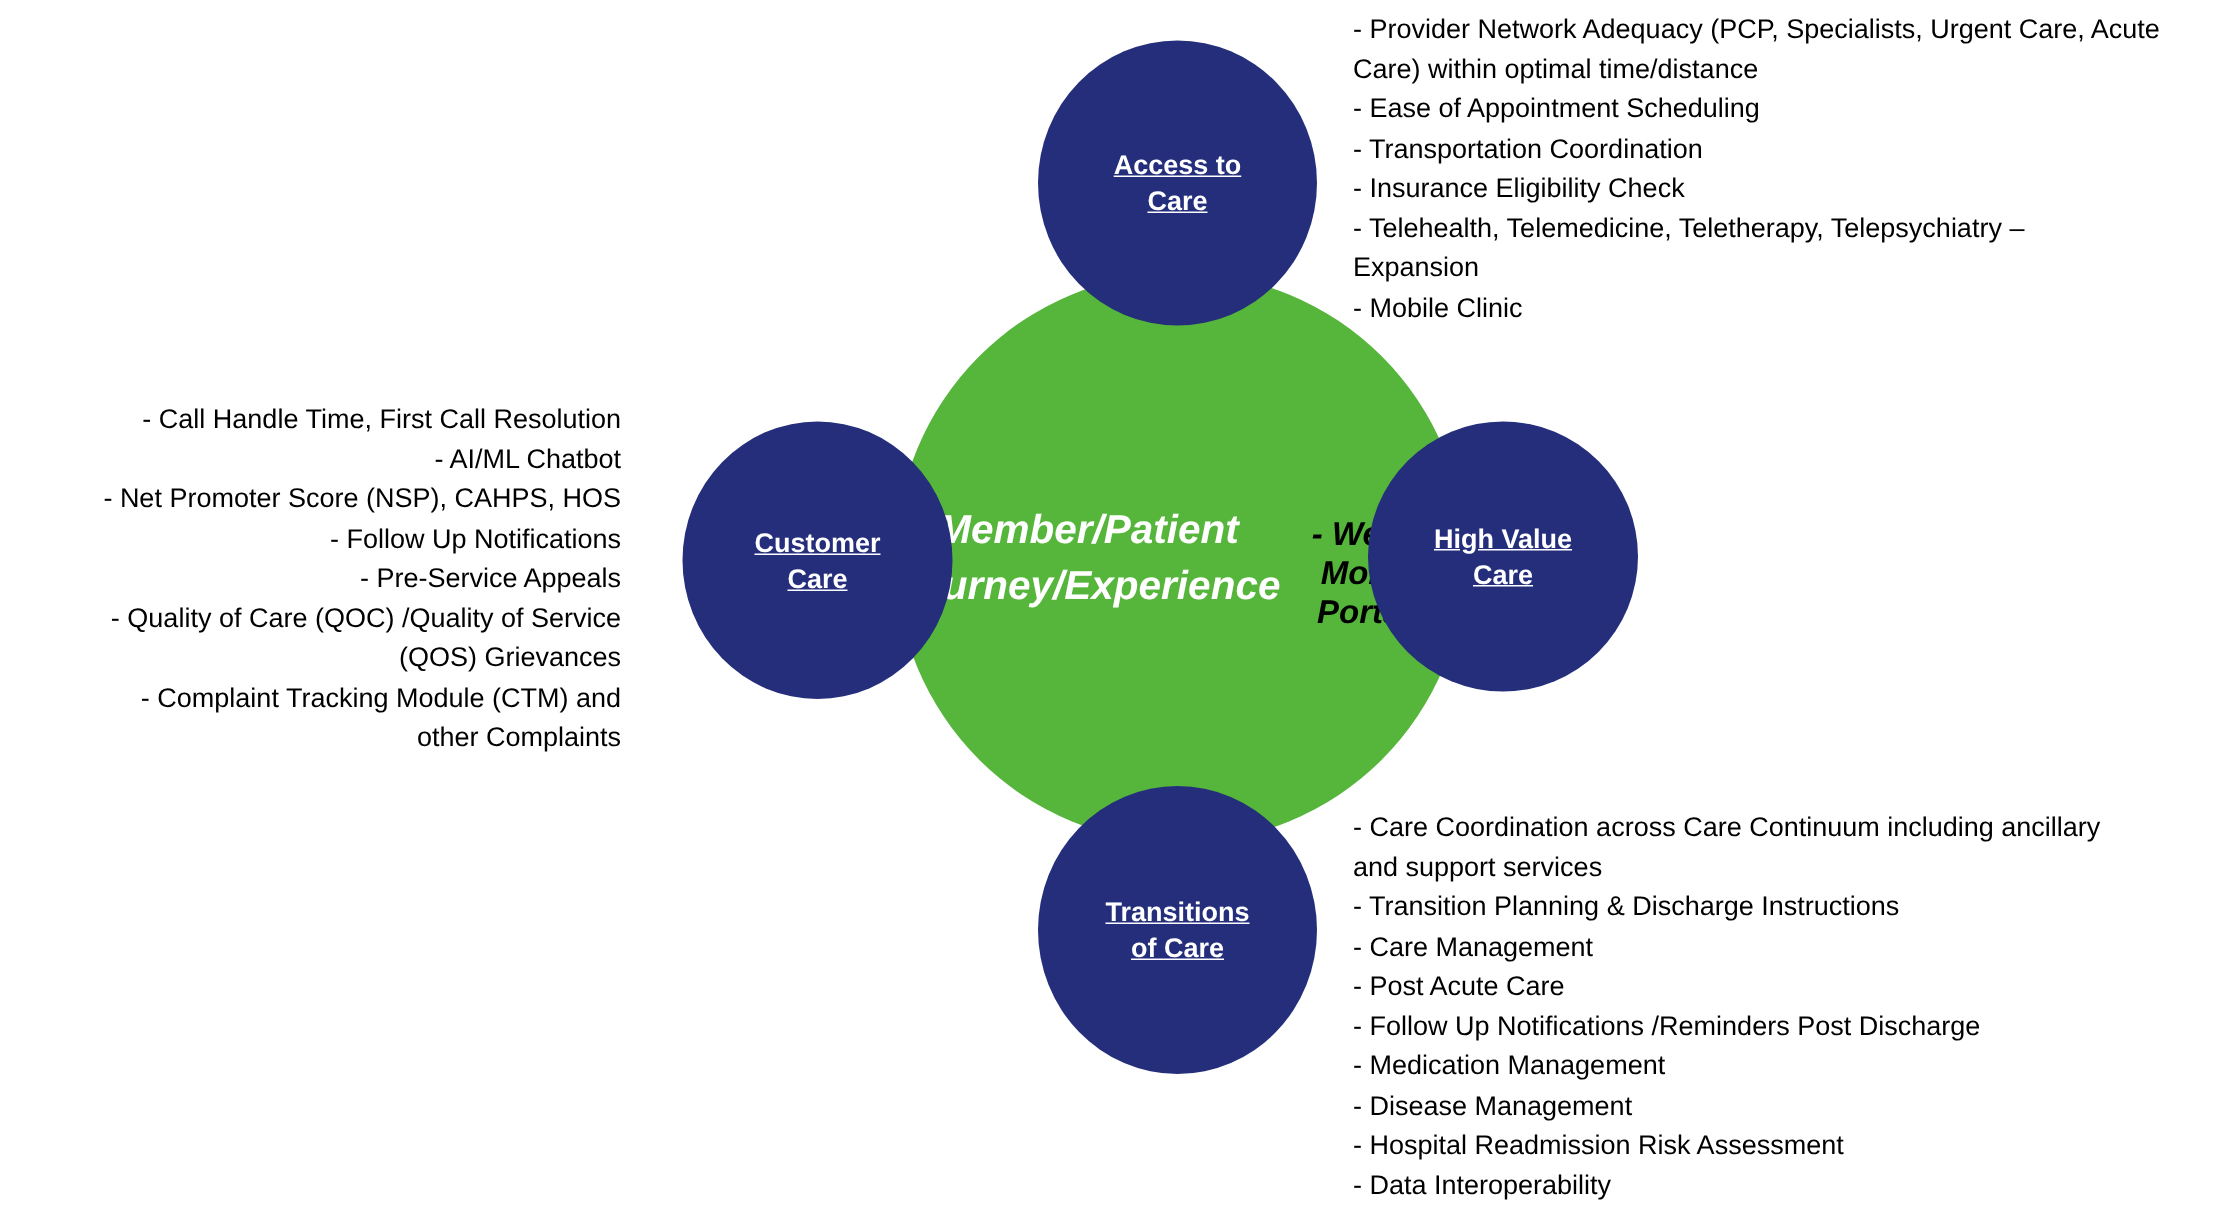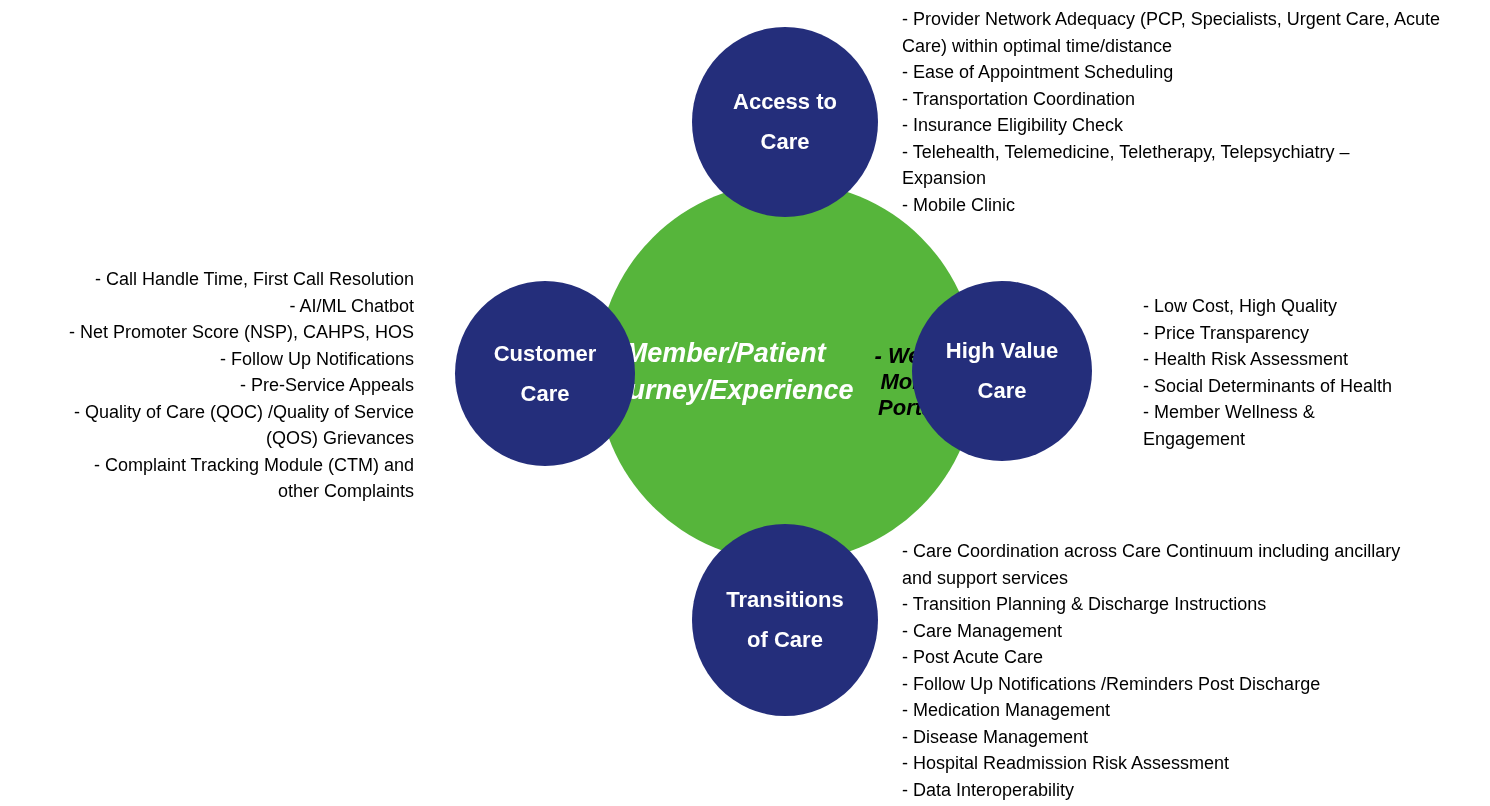--- a/index.html
+++ b/index.html
@@ -54,23 +54,24 @@
     background: var(--node-blue, #242E7B);
     z-index: 2;
     display: flex;
     align-items: center;
     justify-content: center;
     text-align: center;
   }
   .node-label {
     color: var(--node-label-text, #ffffff);
     font-weight: bold;
-    font-size: 22px;
-    line-height: 40px;
+    font-size: 18px;
+    line-height: 24px;
     white-space: pre-line;
+    text-decoration: underline;
   }
   .node-top    { left: 692px; top: 27px;  width: 186px; height: 190px; }
   .node-left   { left: 455px; top: 281px; width: 180px; height: 185px; }
   .node-right  { left: 912px; top: 281px; width: 180px; height: 180px; }
   .node-bottom { left: 692px; top: 524px; width: 186px; height: 192px; }
   
   .list {
     position: absolute;
     color: var(--list-text, #000000);
     font-size: 18px;
@@ -127,28 +128,20 @@
     <div class="list-item">- AI/ML Chatbot</div>
     <div class="list-item">- Net Promoter Score (NSP), CAHPS, HOS</div>
     <div class="list-item">- Follow Up Notifications</div>
     <div class="list-item">- Pre-Service Appeals</div>
     <div class="list-item">- Quality of Care (QOC) /Quality of Service
 (QOS) Grievances</div>
     <div class="list-item">- Complaint Tracking Module (CTM) and
 other Complaints</div>
   </div>
 
-  <div class="list list-right">
-    <div class="list-item">- Low Cost, High Quality</div>
-    <div class="list-item">- Price Transparency</div>
-    <div class="list-item">- Health Risk Assessment</div>
-    <div class="list-item">- Social Determinants of Health</div>
-    <div class="list-item">- Member Wellness &amp;
-Engagement</div>
-  </div>
 
   <div class="list list-bottom">
     <div class="list-item">- Care Coordination across Care Continuum including ancillary
 and support services</div>
     <div class="list-item">- Transition Planning &amp; Discharge Instructions</div>
     <div class="list-item">- Care Management</div>
     <div class="list-item">- Post Acute Care</div>
     <div class="list-item">- Follow Up Notifications /Reminders Post Discharge</div>
     <div class="list-item">- Medication Management</div>
     <div class="list-item">- Disease Management</div>

